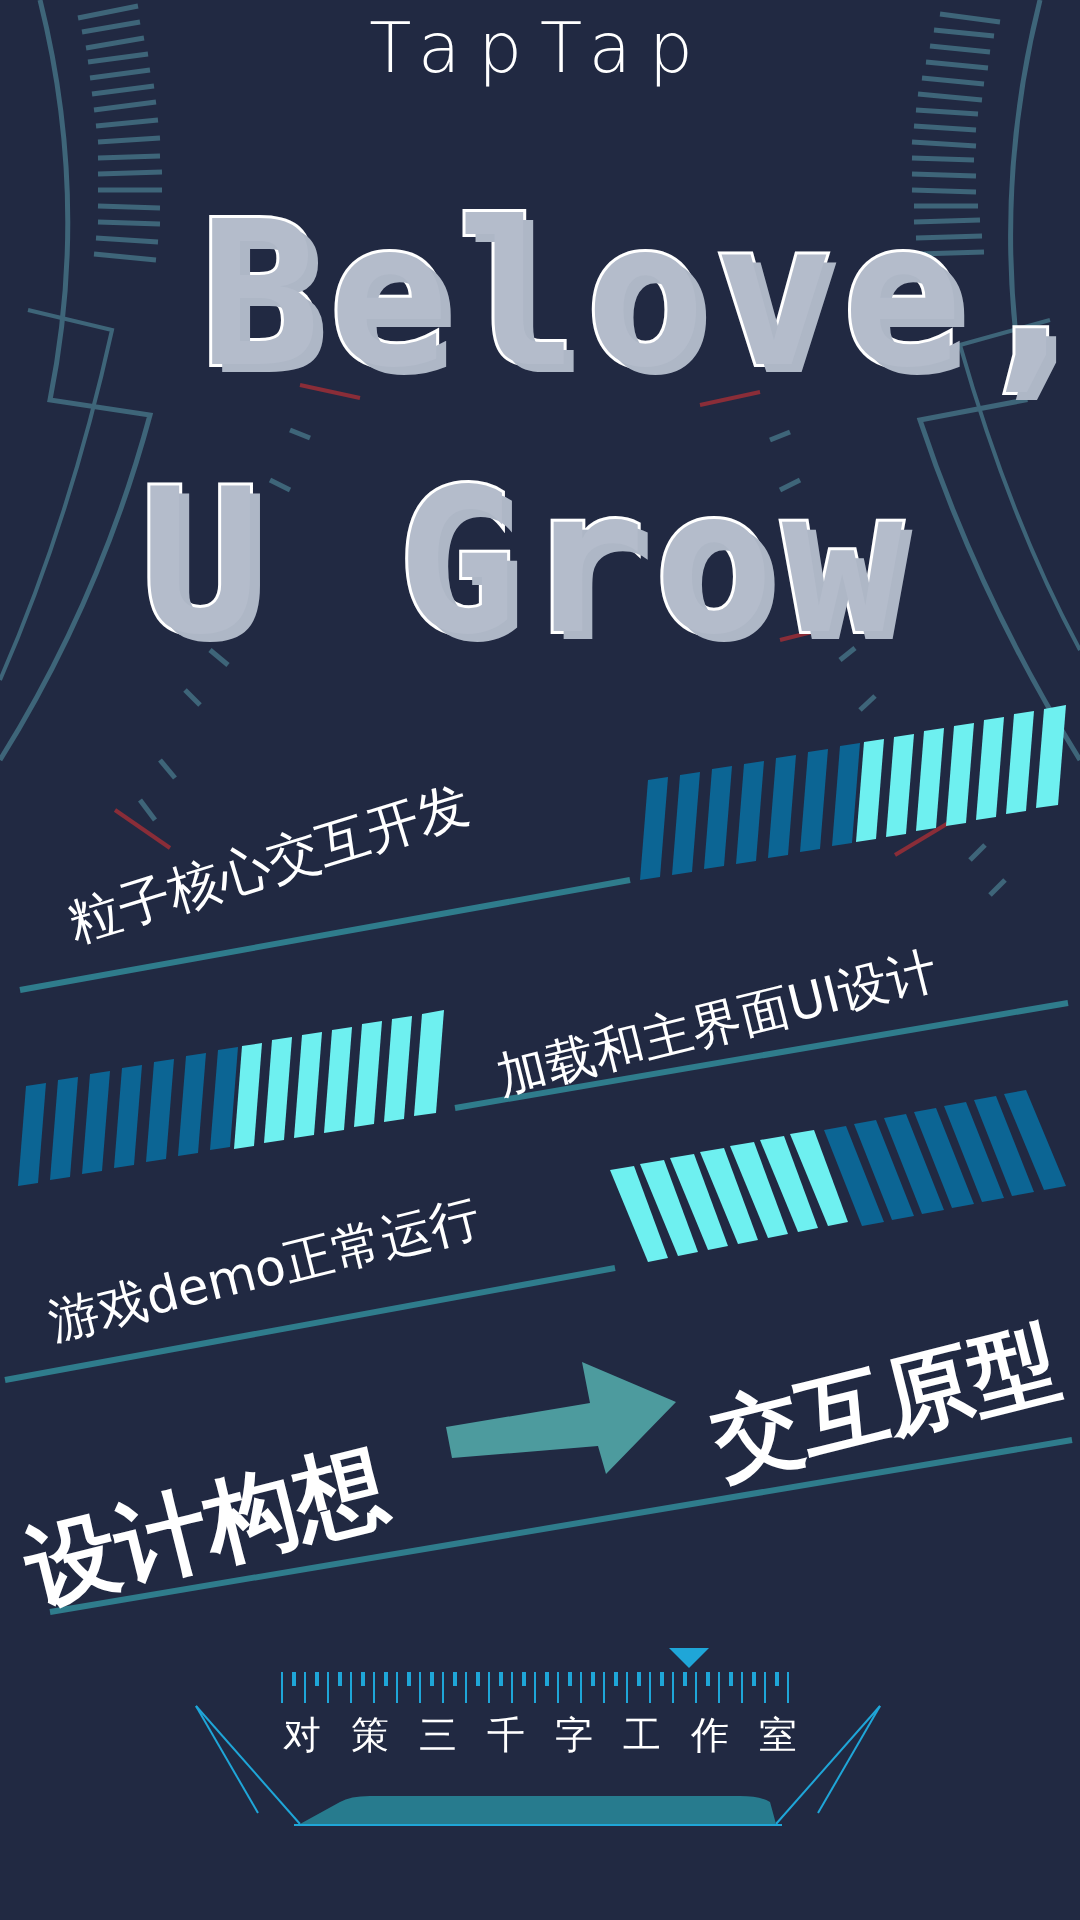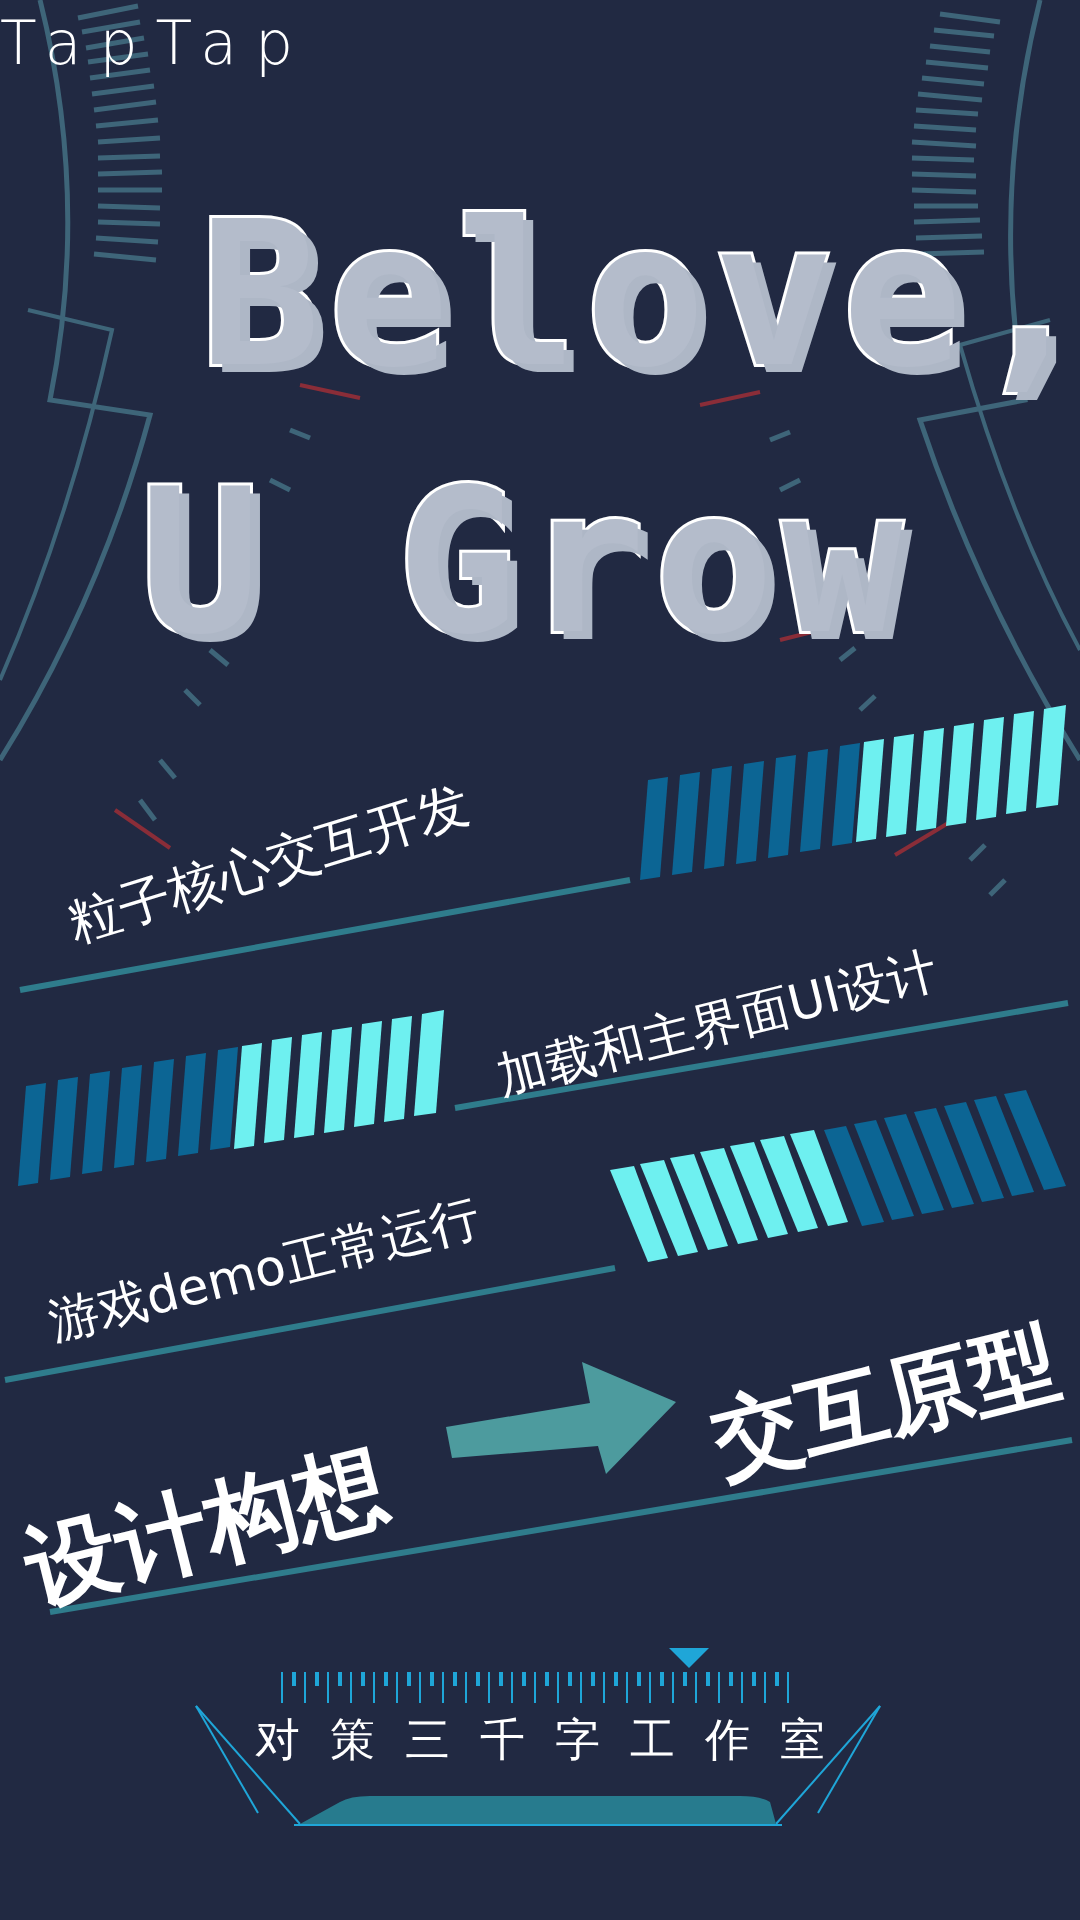--- a/index.html
+++ b/index.html
@@ -1,28 +1,28 @@
 <!DOCTYPE html>
 <html><head>
 <meta charset="utf-8">
 <style>
   html, body { margin:0; padding:0; }
   body { width:1080px; height:1920px; background:#212942; overflow:hidden; position:relative; font-family:"DejaVu Sans", sans-serif; }
   svg.bg { position:absolute; left:0; top:0; }
-  .brand { position:absolute; top:8px; left:0; width:1080px; color:#fff; font-family:"DejaVu Sans", sans-serif; font-weight:200; font-size:60px; letter-spacing:18px; }
+  .brand { position:absolute; top:8px; left:0; width:1080px; text-align:center; color:#fff; font-family:"DejaVu Sans", sans-serif; font-weight:200; font-size:69px; letter-spacing:18px; }
   .headline { position:absolute; font-family:"DejaVu Sans Mono", monospace; font-weight:bold; color:#b4bccb; -webkit-text-stroke:6px #ffffff; paint-order:stroke fill; text-shadow:10px 8px 0 #aeb7c6; letter-spacing:8px; }
   .h1 { left:200px; top:195px; font-size:200px; line-height:200px; }
   .h2 { left:140px; top:462px; font-size:200px; line-height:200px; }
   .rot { position:absolute; transform-origin:left center; color:#fff; white-space:nowrap; }
   .label1 { left:70px; top:890px; font-size:52px; transform:rotate(-17deg); }
   .label2 { left:498px; top:1045px; font-size:50px; transform:rotate(-14deg); }
   .label3 { left:50px; top:1290px; font-size:50px; transform:rotate(-14deg); }
   .bold1 { left:28px; top:1510px; font-size:92px; font-weight:bold; transform:rotate(-14deg); }
   .bold2 { left:715px; top:1385px; font-size:88px; font-weight:bold; transform:rotate(-14deg); }
-  .studio { position:absolute; top:1710px; left:0; width:1080px; text-align:center; color:#fff; font-size:45px; letter-spacing:30px; text-indent:30px; }
+  .studio { position:absolute; top:1710px; left:0; width:1080px; text-align:center; color:#fff; font-size:38px; letter-spacing:30px; text-indent:30px; }
 </style>
 </head>
 <body>
 
 <svg class="bg" width="1080" height="1920">
 
   <path d="M40 0 Q 90 200 50 400 L 150 415 Q 100 600 0 760" stroke="#3e6579" stroke-width="5" fill="none"></path>
   <path d="M28 310 L 112 330 Q 70 520 0 680" stroke="#3e6579" stroke-width="4" fill="none"></path>
 
   <path d="M1040 0 Q 990 200 1025 400 L 920 420 Q 980 600 1080 760" stroke="#3e6579" stroke-width="5" fill="none"></path>

